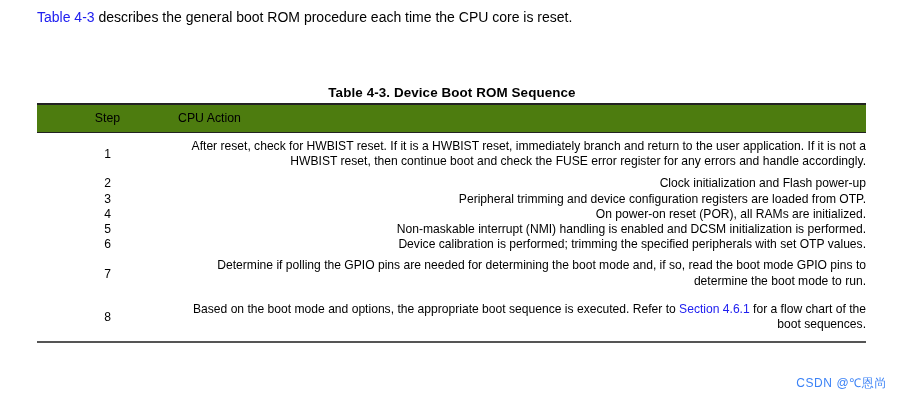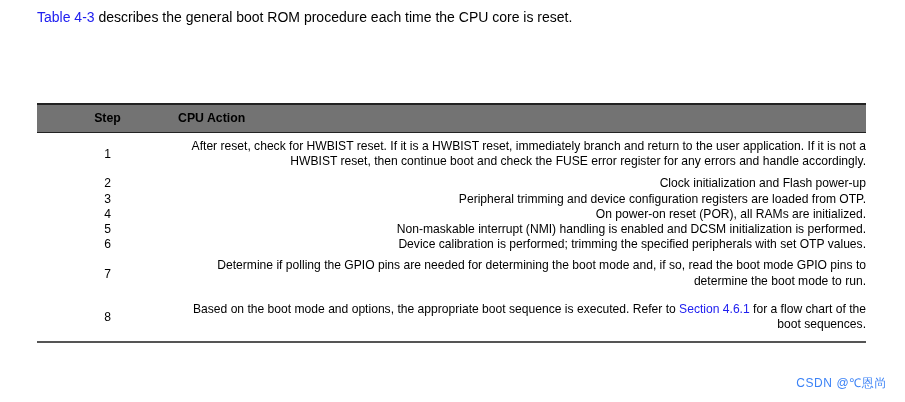--- a/index.html
+++ b/index.html
@@ -63,25 +63,25 @@
   }
   table.boot {
     width: 829px;
     border-collapse: collapse;
     table-layout: fixed;
   }
   table.boot col.c-step { width: 141px; }
   table.boot col.c-act  { width: 688px; }
 
   table.boot thead th {
-    background: #737373;
+    background: #4d7c0f;
     border-top: 2.2px solid #222222;
     border-bottom: 1.6px solid #222222;
     font-size: 12.3px;
-    font-weight: bold;
+    font-weight: normal;
     padding: 5px 0 6px 0;
     height: 16px;
     vertical-align: middle;
   }
   th.h-step {
     text-align: center;
   }
   th.h-act {
     text-align: left;
     padding-left: 8px;
@@ -126,20 +126,21 @@
 </style>
 </head>
 <body>
 
 <div class="page">
 
   <div class="intro">
     <p class="para"><span class="link">Table 4-3</span><span> describes the general boot ROM procedure each time the CPU core is reset.</span></p>
   </div>
 
+  <div class="table-title">Table 4-3. Device Boot ROM Sequence</div>
 
   <div class="tbl-wrap">
     <table class="boot">
       <colgroup>
         <col class="c-step">
         <col class="c-act">
       </colgroup>
       <thead>
         <tr>
           <th class="h-step">Step</th>

